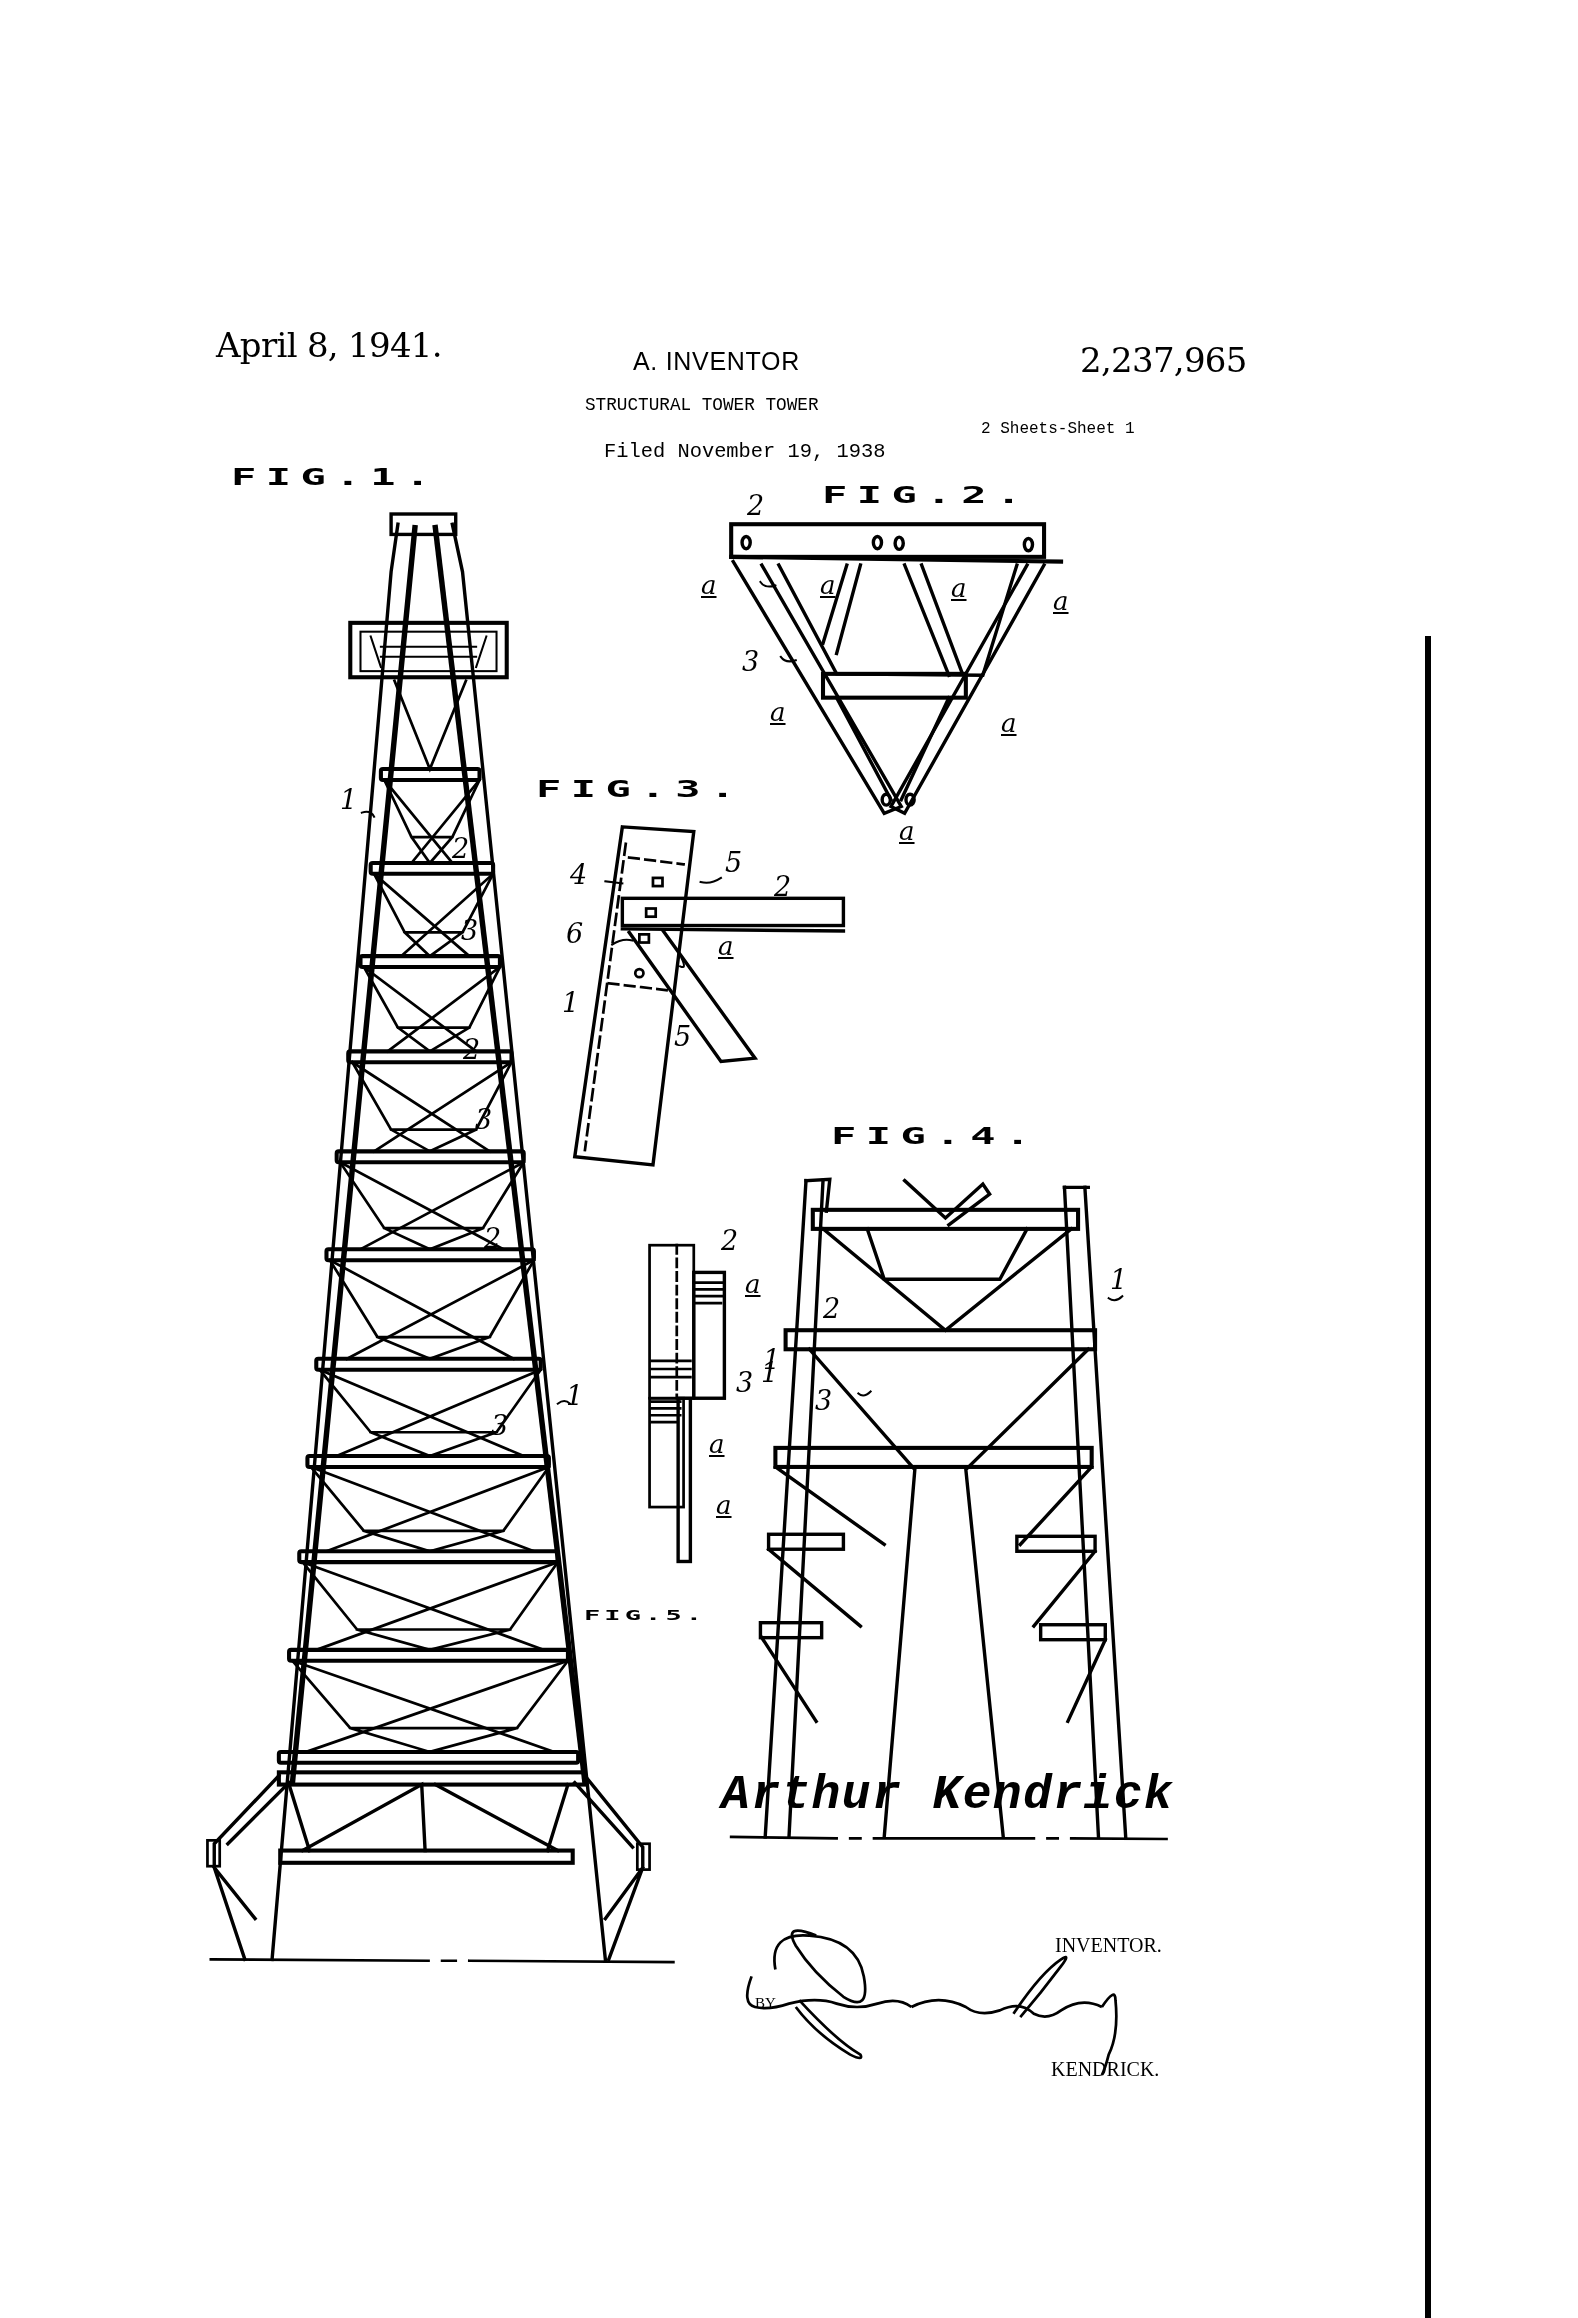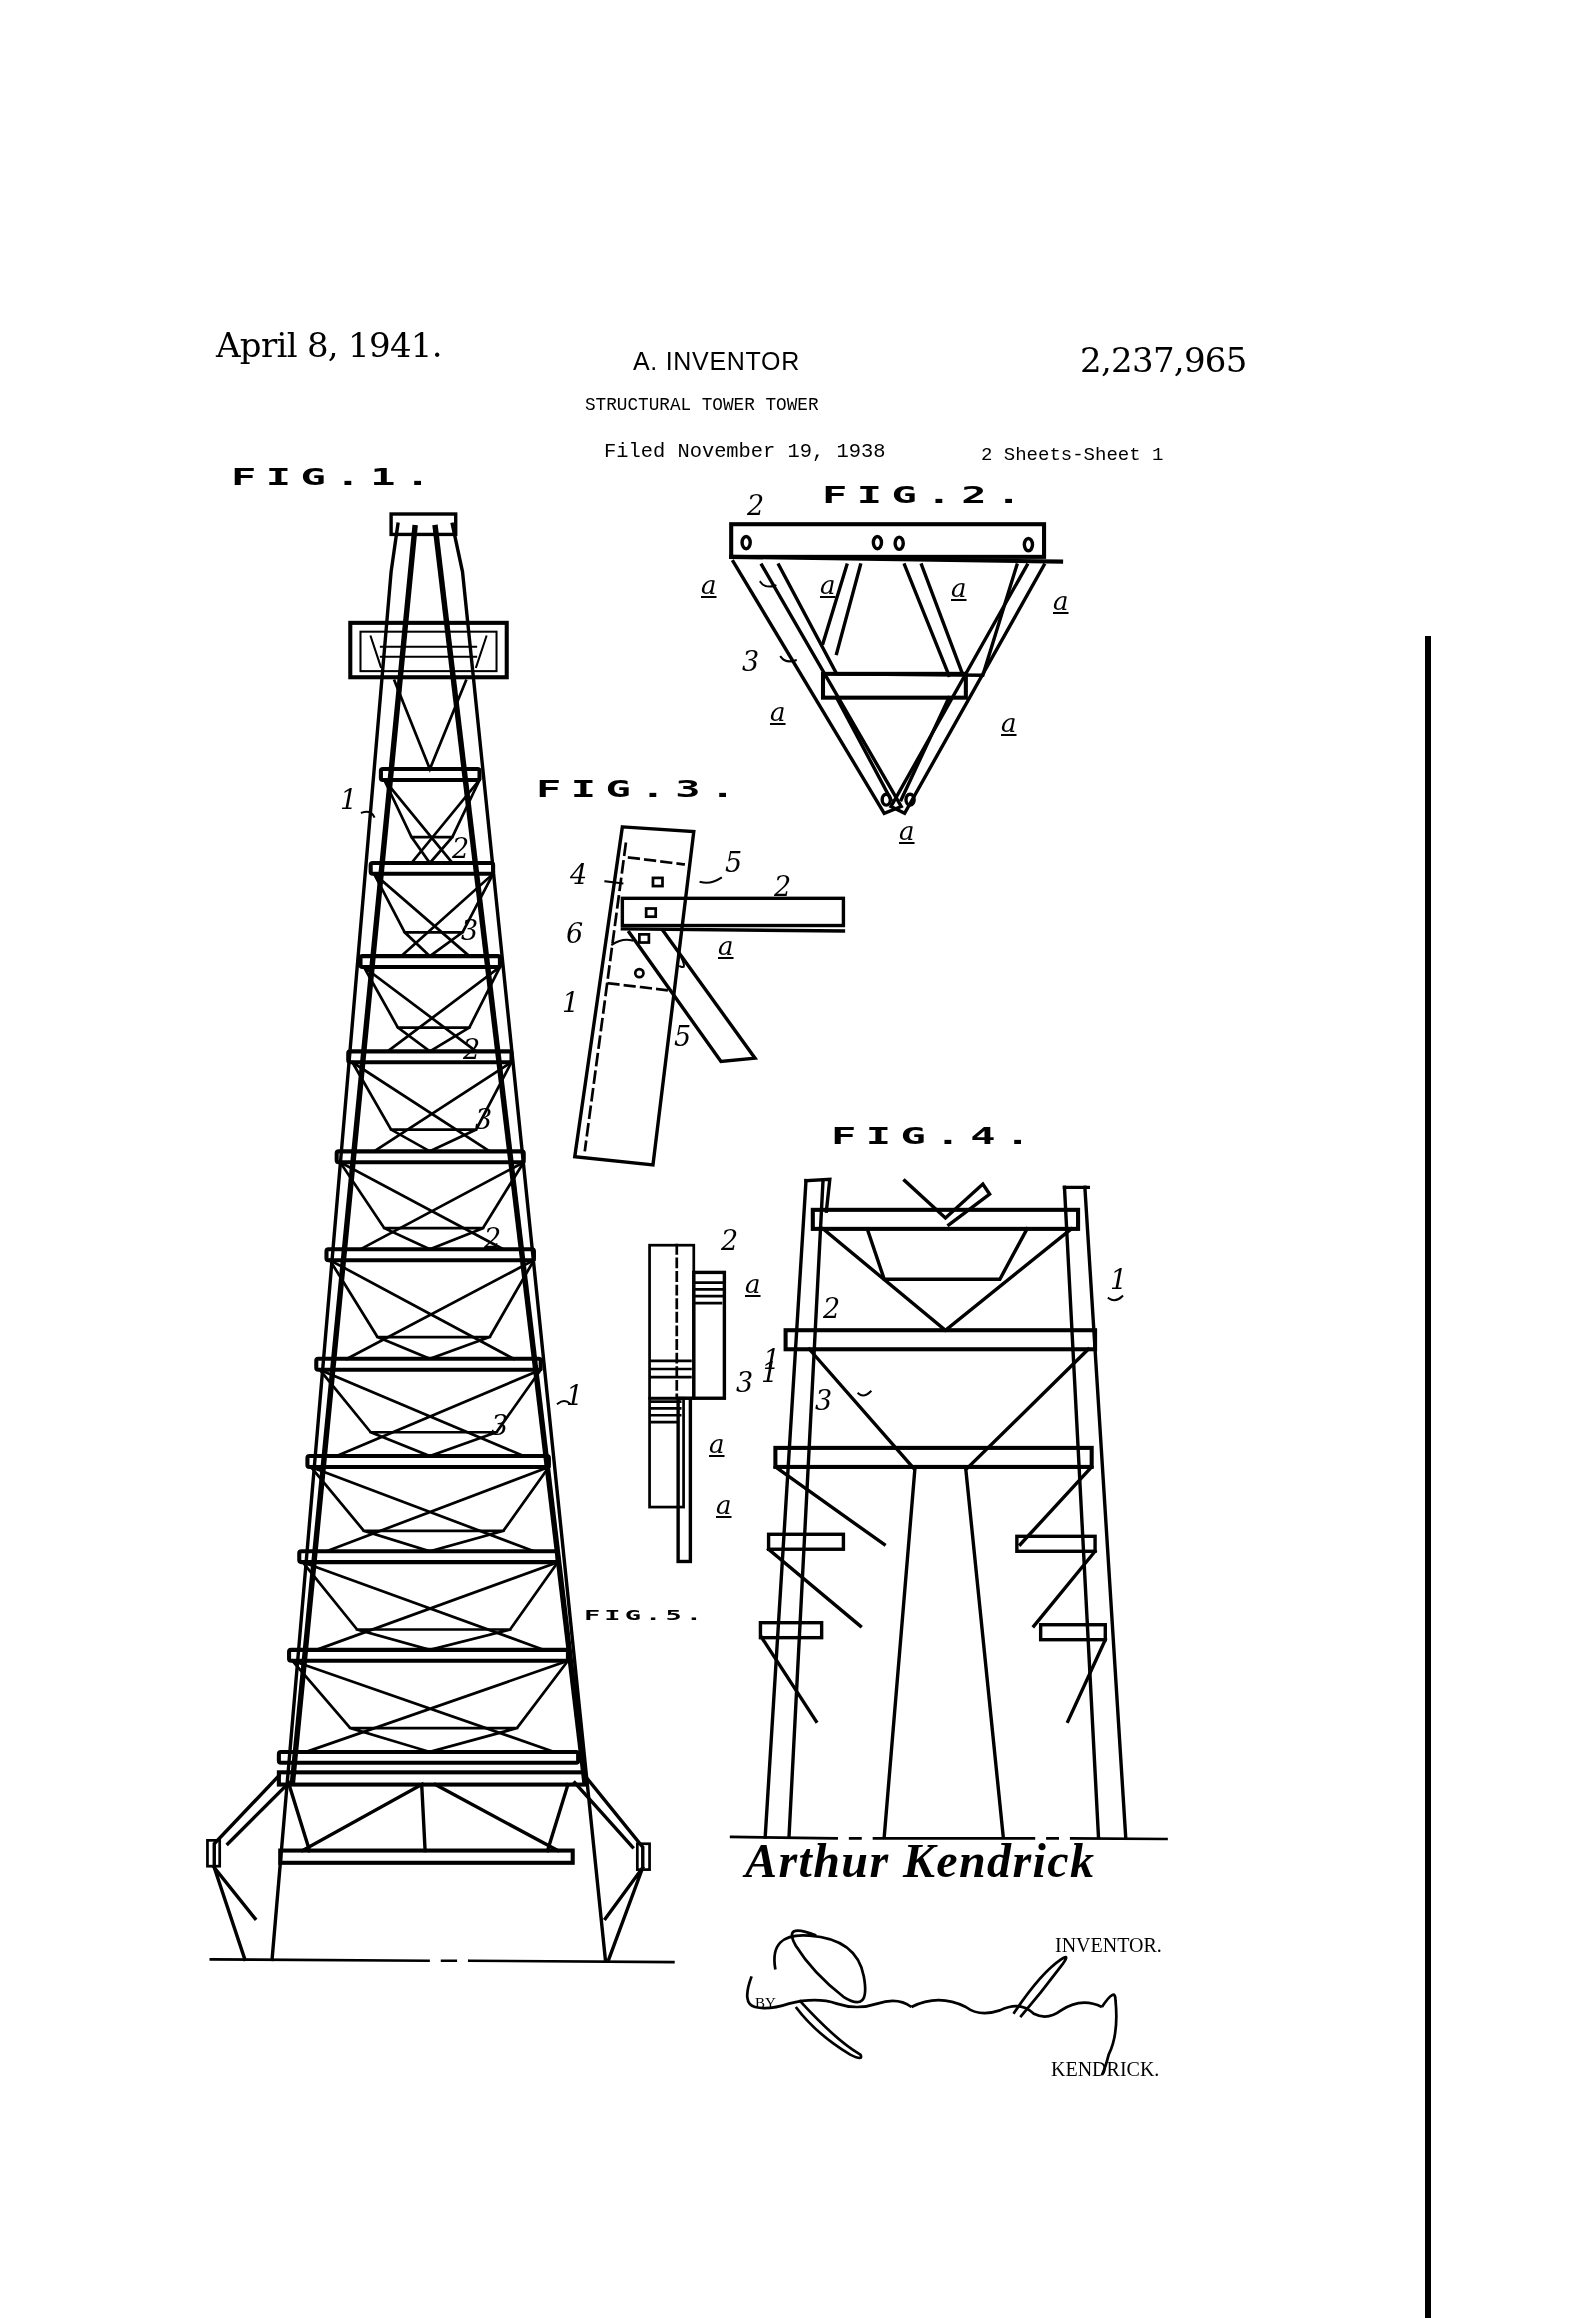--- a/index.html
+++ b/index.html
@@ -3,25 +3,25 @@
   <meta charset="utf-8">
   <style>
     html, body { margin: 0; padding: 0; background: #ffffff; }
     body { width: 1578px; height: 2319px; position: relative; overflow: hidden; font-family: "Liberation Serif", serif; color: #000; }
     .abs { position: absolute; }
     .hdr-date { left: 216px; top: 325px; font-family: "DejaVu Serif", serif; font-weight: normal; font-size: 34px; letter-spacing: -0.7px; }
     .hdr-inventor { left: 633px; top: 347px; font-family: "Liberation Sans", sans-serif; font-size: 25px; letter-spacing: 0.7px; }
     .hdr-number { left: 1080px; top: 340px; font-family: "DejaVu Serif", serif; font-size: 34px; letter-spacing: -0.7px; text-align: right; }
     .hdr-title { left: 585px; top: 395px; font-family: "Liberation Mono", monospace; font-size: 17.7px; letter-spacing: 0px; }
     .hdr-filed { left: 604px; top: 440px; font-family: "Liberation Mono", monospace; font-size: 20.4px; }
-    .hdr-sheets { left: 981px; top: 444px; font-family: "Liberation Mono", monospace; font-size: 19px; }
+    .hdr-sheets { left: 981px; top: 420px; font-family: "Liberation Mono", monospace; font-size: 16px; }
     .fig-label { font-family: "DejaVu Sans Mono", monospace; font-weight: bold; font-size: 42px; letter-spacing: 9.5px; transform: scaleY(0.55); transform-origin: top left; white-space: nowrap; }
     .ref { font-family: "DejaVu Serif", serif; font-style: italic; font-size: 27px; }
     .ref-a { font-family: "DejaVu Serif", serif; font-style: italic; font-size: 26px; text-decoration: underline; }
-    .sig-inventor { left: 721px; top: 1833px; font-family: Liberation Serif, serif; font-style: italic; font-weight: bold; font-size: 48px; letter-spacing: 1.4px; margin-left: 24px; }
+    .sig-inventor { left: 721px; top: 1768px; font-family: Liberation Mono, monospace; font-style: italic; font-weight: bold; font-size: 48px; letter-spacing: 1.4px; }
     .role { font-family: "Liberation Serif", serif; font-size: 20px; }
     .by { font-family: "Liberation Serif", serif; font-size: 15px; }
     .edge-bar { left: 1425px; top: 636px; width: 6.1px; height: 1683px; background: #000; }
     svg { position: absolute; left: 0; top: 0; }
   </style>
 </head>
 <body>
 
 <div class="abs hdr-date">April 8, 1941.</div>
 <div class="abs hdr-inventor">A. INVENTOR</div>

